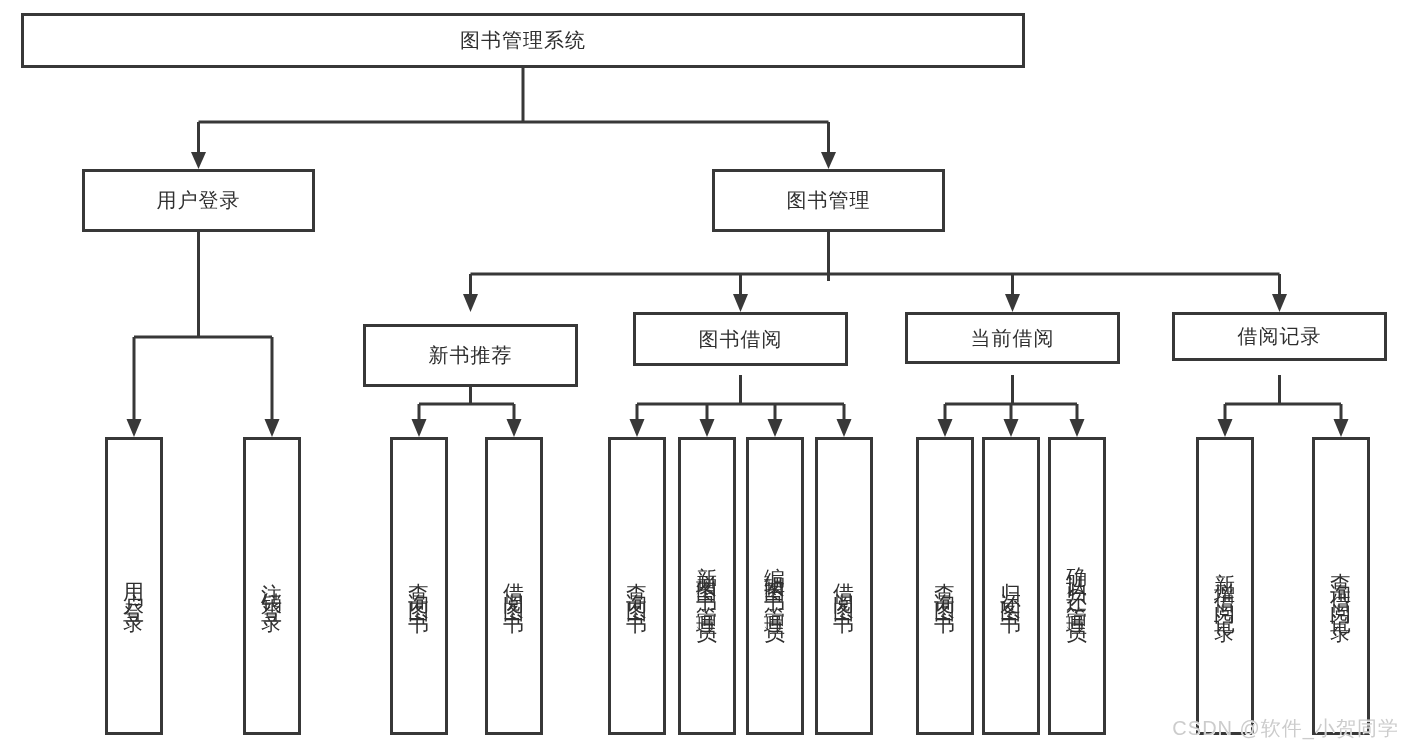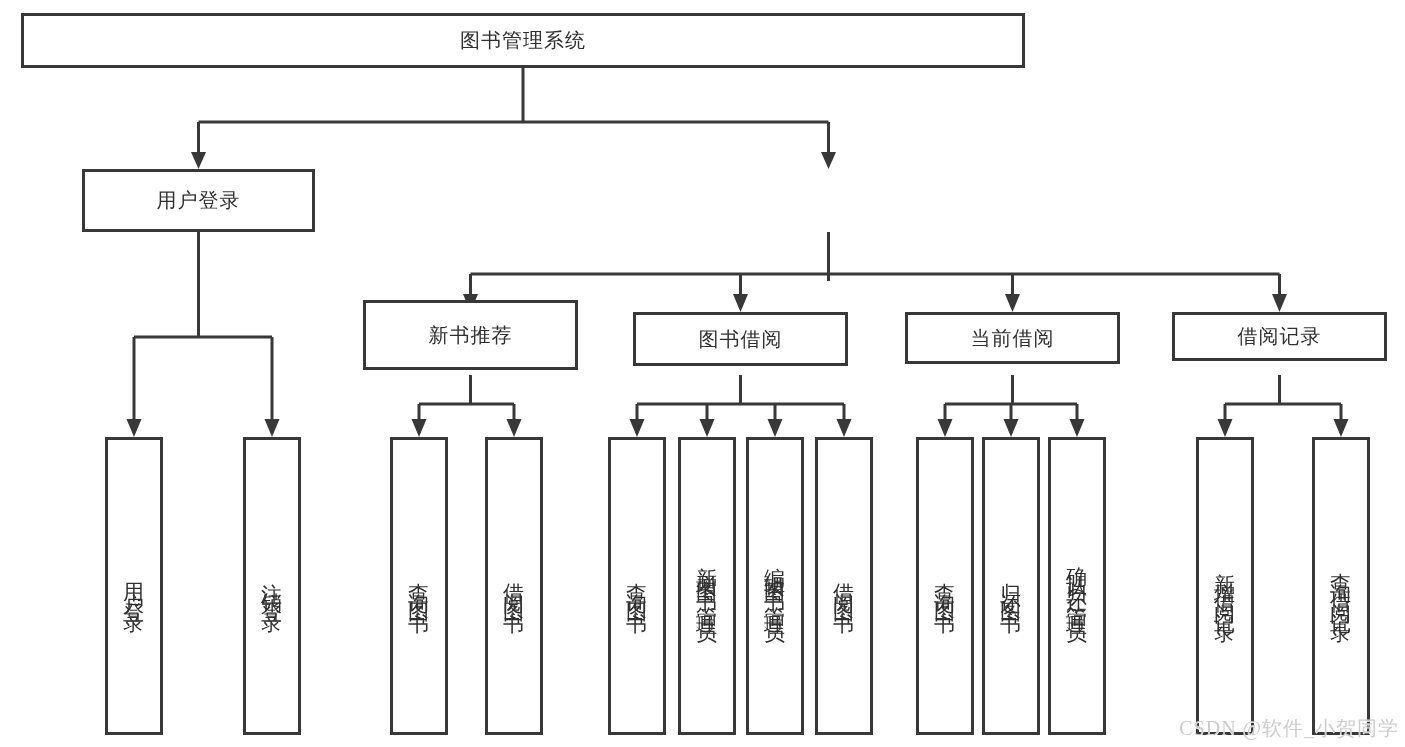--- a/index.html
+++ b/index.html
@@ -38,21 +38,20 @@
   #watermark{
     position:absolute;
     right:6px;bottom:5px;
     z-index:3;
     font-size:20px;
     letter-spacing:1px;
     color:#cccccc;
     text-shadow:0 1px 0 #ffffff;
     white-space:nowrap;
     pointer-events:none;
-    font-family:Liberation Serif, serif;
   }
 </style>
 </head>
 <body>
 
 <div id="canvas">
 
   <svg class="wires" width="1405" height="747" aria-hidden="true">
     <g stroke="#383838" stroke-width="3" fill="none">
 
@@ -93,22 +92,25 @@
     </g>
   </svg>
 
   <div class="node h" style="left:21px;top:13px;width:1004px;height:55px">
     <span>图书管理系统</span>
   </div>
 
   <div class="node h" style="left:82px;top:169px;width:233px;height:63px">
     <span>用户登录</span>
   </div>
+  <div class="node h" style="left:712px;top:169px;width:233px;height:63px">
+    <span>图书管理</span>
+  </div>
 
-  <div class="node h" style="left:363px;top:300px;width:215px;height:70px">
+  <div class="node h" style="left:363px;top:324px;width:215px;height:63px">
     <span>新书推荐</span>
   </div>
   <div class="node h" style="left:633px;top:312px;width:215px;height:54px">
     <span>图书借阅</span>
   </div>
   <div class="node h" style="left:905px;top:312px;width:215px;height:52px">
     <span>当前借阅</span>
   </div>
   <div class="node h" style="left:1172px;top:312px;width:215px;height:49px">
     <span>借阅记录</span>

